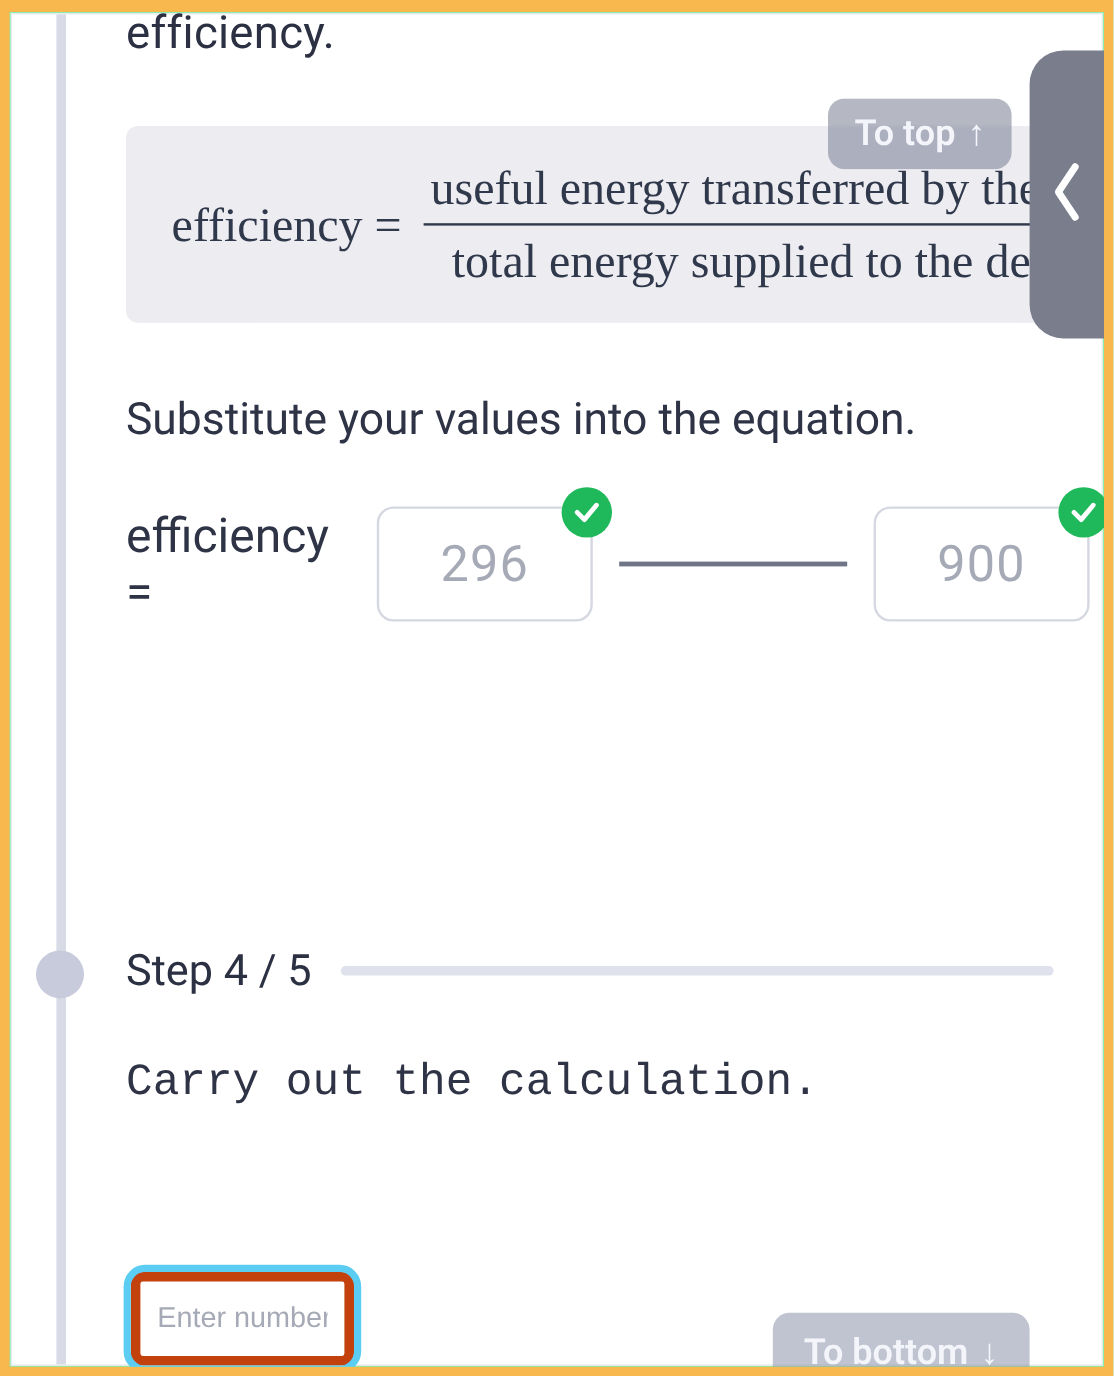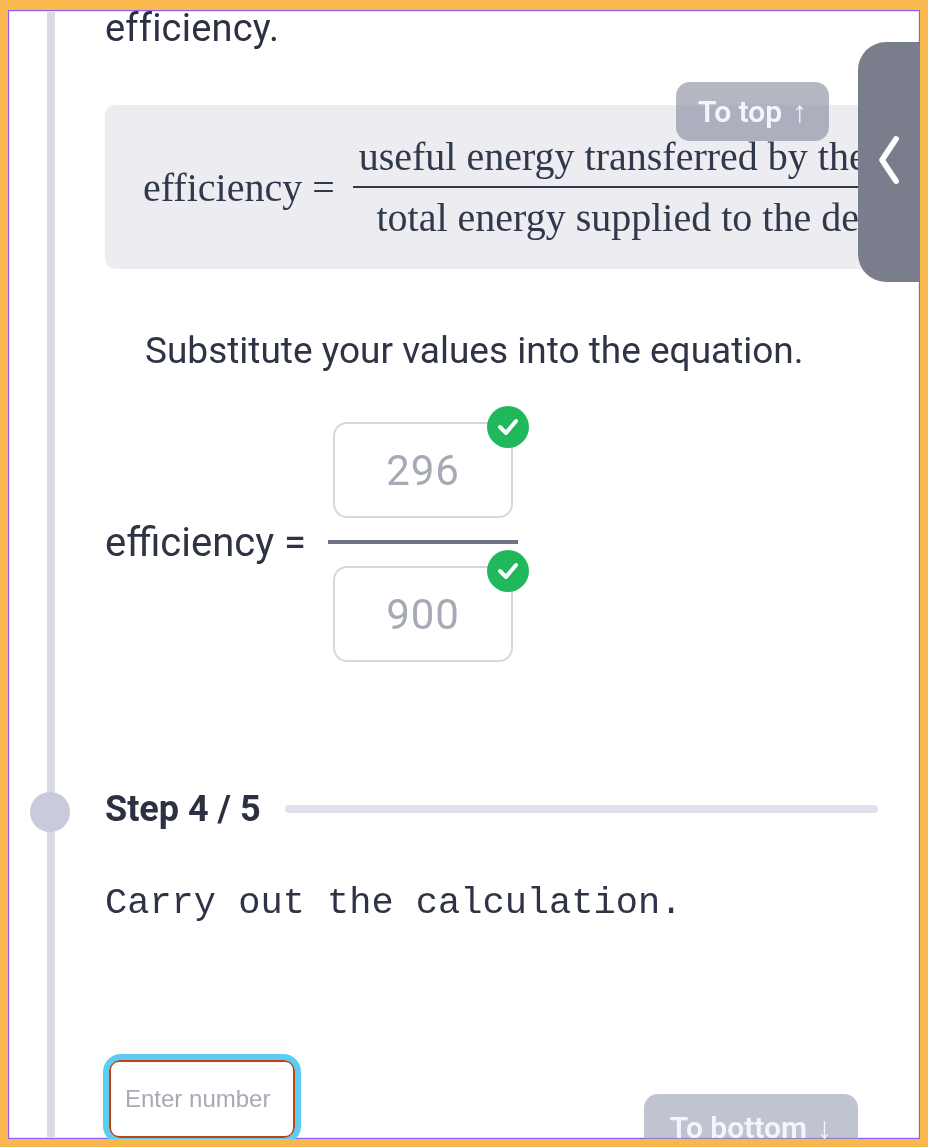--- a/index.html
+++ b/index.html
@@ -9,21 +9,21 @@
     background: #fff;
     position: relative;
   }
 
   
   .outer-frame {
     position: absolute;
     inset: 0;
     border: 8px solid #f8b84e;
     border-top: 10px solid #f8b84e;
-    background: #8b5cf6;
+    background: #86efac;
     overflow: hidden;
   }
   .inner-frame {
     position: absolute;
     inset: 1px;
     border: 1px solid #e7e7ee;
     background: #fff;
   }
 
   
@@ -91,36 +91,35 @@
   }
   .formula-panel .frac .den {
     padding: 6px 6px 0 6px;
     text-align: center;
   }
 
   .instr {
     margin-top: 60px;
     font-size: 37px;
     color: #2e3346;
-    margin-left: 40px;
   }
 
   
   .subst {
     margin-top: 50px;
     display: flex;
     align-items: center;
     gap: 22px;
     font-size: 40px;
     color: #2e3346;
   }
   .subst .lhs2 { font-family: inherit; }
   .subfrac {
     display: inline-flex;
-    flex-direction: column;
+    flex-direction: row;
     align-items: center;
     gap: 22px;
   }
   .subfrac .bar2 {
     width: 190px;
     height: 4px;
     background: #6f7486;
   }
   .valbox-wrap { position: relative; }
   .valbox {
@@ -155,21 +154,21 @@
     position: absolute;
     left: 0;
     right: 30px;
     top: 776px;
     display: flex;
     align-items: center;
     gap: 24px;
   }
   .step-header .label {
     font-size: 36px;
-    font-weight: 700;
+    font-weight: 400;
     color: #2b3042;
     white-space: nowrap;
   }
   .step-header .rule {
     flex: 1;
     height: 8px;
     background: #dfe2ec;
     border-radius: 4px;
   }
 
@@ -202,35 +201,35 @@
   .answer-glow {
     position: absolute;
     inset: 0;
     border-radius: 18px;
     border: 6px solid #5bcdf2;
     pointer-events: none;
   }
   .answer-input {
     width: 100%;
     height: 100%;
-    border: 2px solid #c2410c;
+    border: 8px solid #c2410c;
     border-radius: 10px;
     background: #fff;
     font-size: 24px;
     color: #333;
     padding: 0 14px;
     outline: none;
   }
   .answer-input::placeholder { color: #a6aab6; }
 
   
   .to-top {
     position: absolute;
     top: 70px;
-    left: 666px;
+    left: 680px;
     background: rgba(120,126,146,.55);
     color: #f3f5fb;
     font-size: 30px;
     font-weight: 600;
     padding: 12px 22px;
     border-radius: 14px;
     display: flex;
     align-items: flex-end;
     gap: 10px;
     backdrop-filter: blur(1px);

